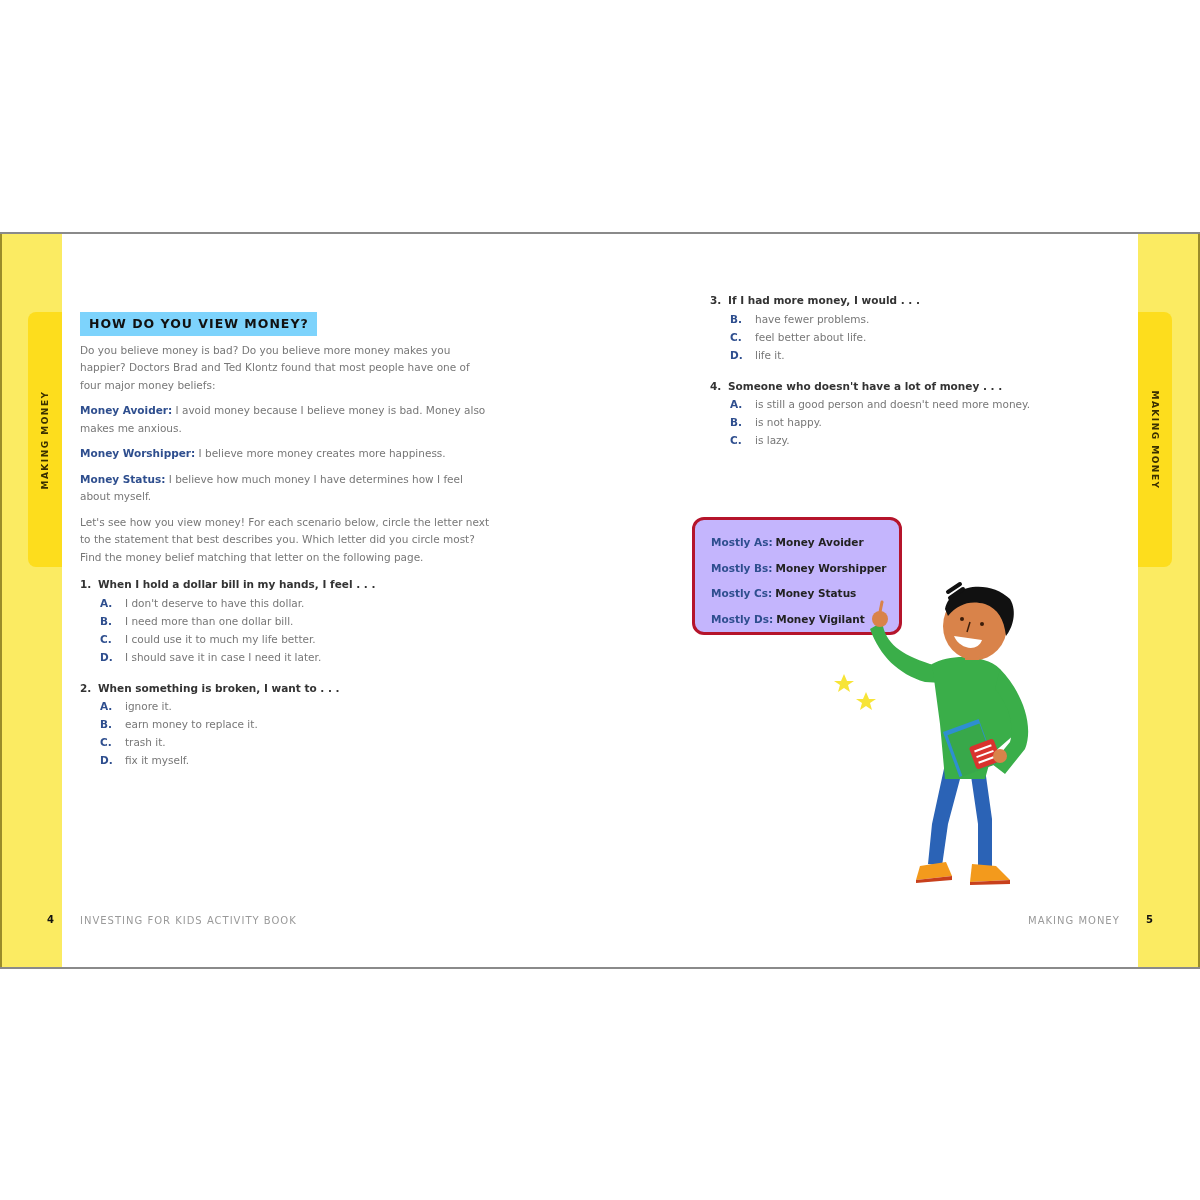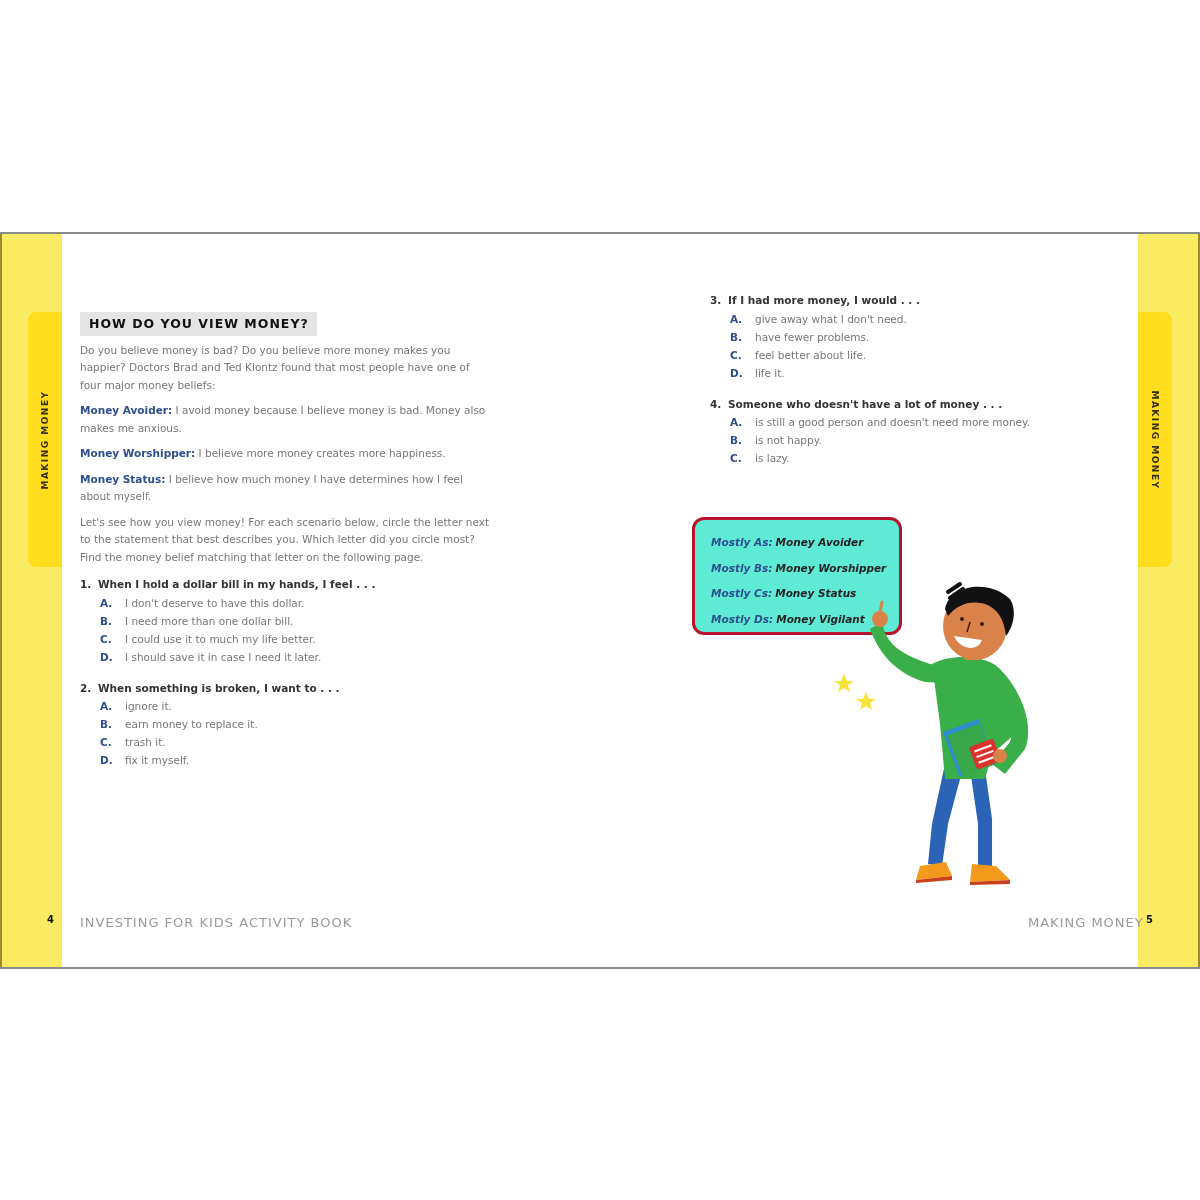--- a/index.html
+++ b/index.html
@@ -25,41 +25,40 @@
       font-size: 9px; font-weight: bold; letter-spacing: 1.5px; color: #3a3000; white-space: nowrap;
     }
     .edge.left .tab-label { transform: rotate(-90deg); }
     .edge.right .tab-label { transform: rotate(90deg); }
     .page-num {
       position: absolute; top: 680px; font-size: 10px; font-weight: bold; color: #111;
     }
     .edge.left .page-num { left: 45px; }
     .edge.right .page-num { left: 8px; }
     .footer-text {
-      position: absolute; top: 681px; font-size: 13px; letter-spacing: 1px; color: #9a9a9a; text-align: right;
+      position: absolute; top: 681px; font-size: 10px; letter-spacing: 1px; color: #9a9a9a; text-align: right;
     }
     .content { position: absolute; color: #777; font-size: 10.5px; line-height: 17.5px; }
     .left-col { left: 80px; top: 78px; width: 410px; }
     .heading {
-      display: inline-block; background: #e5e5e5; padding: 3px 8px 3px 9px;
+      display: inline-block; background: #7dd3fc; padding: 3px 8px 3px 9px;
       font-weight: bold; font-size: 12.5px; letter-spacing: 1px; color: #111; margin-bottom: 6px;
     }
     p { margin: 0 0 8px 0; }
     .term { color: #2e4e8e; font-weight: bold; }
     .q { margin: 10px 0 0 0; }
     .q-title { color: #333; font-weight: bold; font-size: 10.5px; }
     .q-num { display: inline-block; width: 18px; }
     .opt { padding-left: 20px; line-height: 18px; }
     .opt-letter { display: inline-block; width: 25px; color: #2e4e8e; font-weight: bold; }
     .right-col { left: 710px; top: 58px; width: 380px; }
     .results-box {
       position: absolute; left: 692px; top: 283px; width: 210px; height: 118px;
       border: 3px solid #b5142b; border-radius: 12px; box-sizing: border-box; padding: 10px 0 0 16px;
-      background: #5eead4;
-      font-style: italic;
+      background: #c4b5fd;
     }
     .result-line { font-size: 10.5px; line-height: 25.5px; color: #222; font-weight: bold; white-space: nowrap; }
     .result-line .term { margin-right: 3px; }
     .illustration { position: absolute; left: 820px; top: 340px; width: 230px; height: 340px; }
   </style>
 </head>
 <body>
 
 <div class="spread">
 
@@ -102,21 +101,20 @@
       <div class="opt"><span class="opt-letter">A.</span><span>ignore it.</span></div>
       <div class="opt"><span class="opt-letter">B.</span><span>earn money to replace it.</span></div>
       <div class="opt"><span class="opt-letter">C.</span><span>trash it.</span></div>
       <div class="opt"><span class="opt-letter">D.</span><span>fix it myself.</span></div>
     </div>
   </div>
 
   <div class="content right-col">
     <div class="q" style="margin-top:0;">
       <div class="q-title"><span class="q-num">3.</span><span>If I had more money, I would . . .</span></div>
-      <div class="opt"><span class="opt-letter">A.</span><span>give away what I don't need.</span></div>
       <div class="opt"><span class="opt-letter">B.</span><span>have fewer problems.</span></div>
       <div class="opt"><span class="opt-letter">C.</span><span>feel better about life.</span></div>
       <div class="opt"><span class="opt-letter">D.</span><span>life it.</span></div>
     </div>
 
     <div class="q" style="margin-top:14px;">
       <div class="q-title"><span class="q-num">4.</span><span>Someone who doesn't have a lot of money . . .</span></div>
       <div class="opt"><span class="opt-letter">A.</span><span>is still a good person and doesn't need more money.</span></div>
       <div class="opt"><span class="opt-letter">B.</span><span>is not happy.</span></div>
       <div class="opt"><span class="opt-letter">C.</span><span>is lazy.</span></div>

